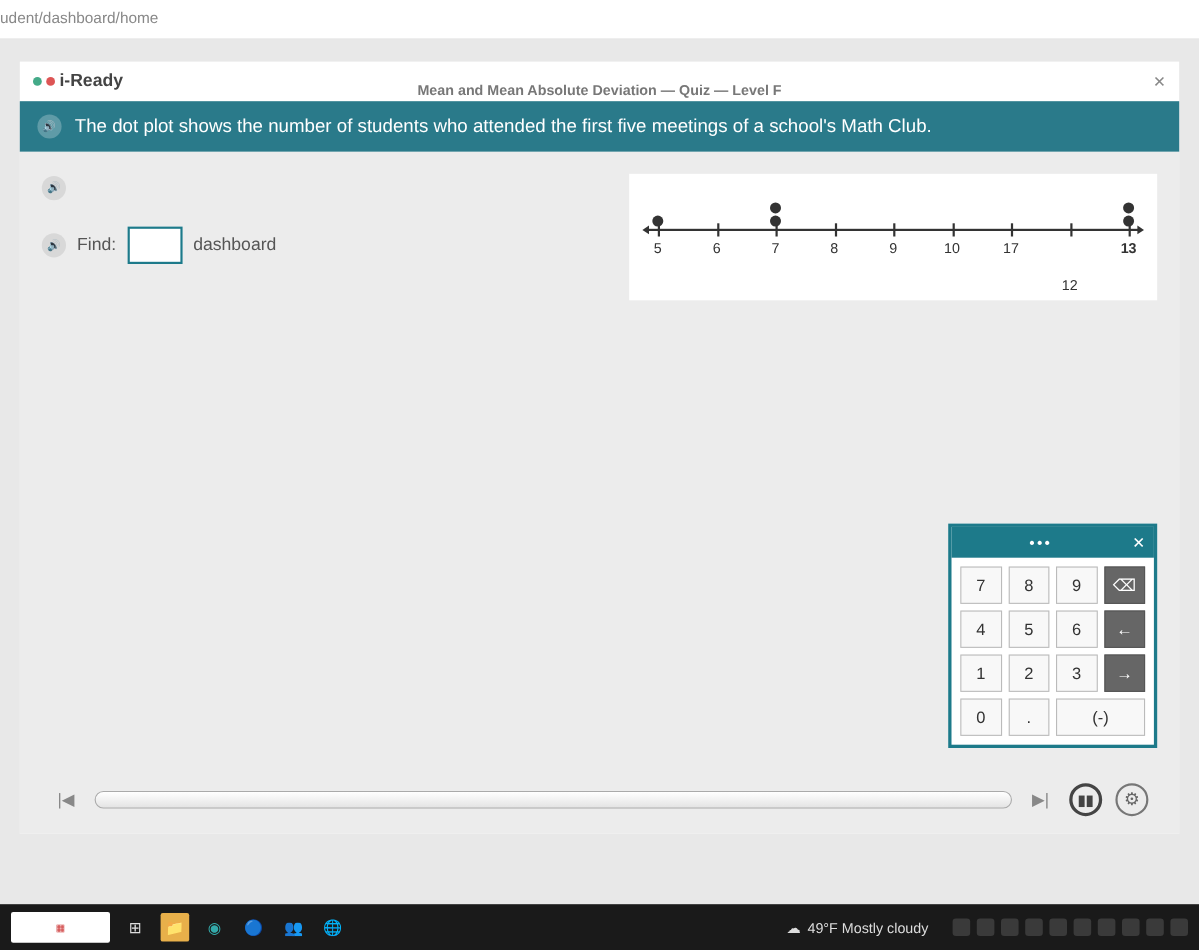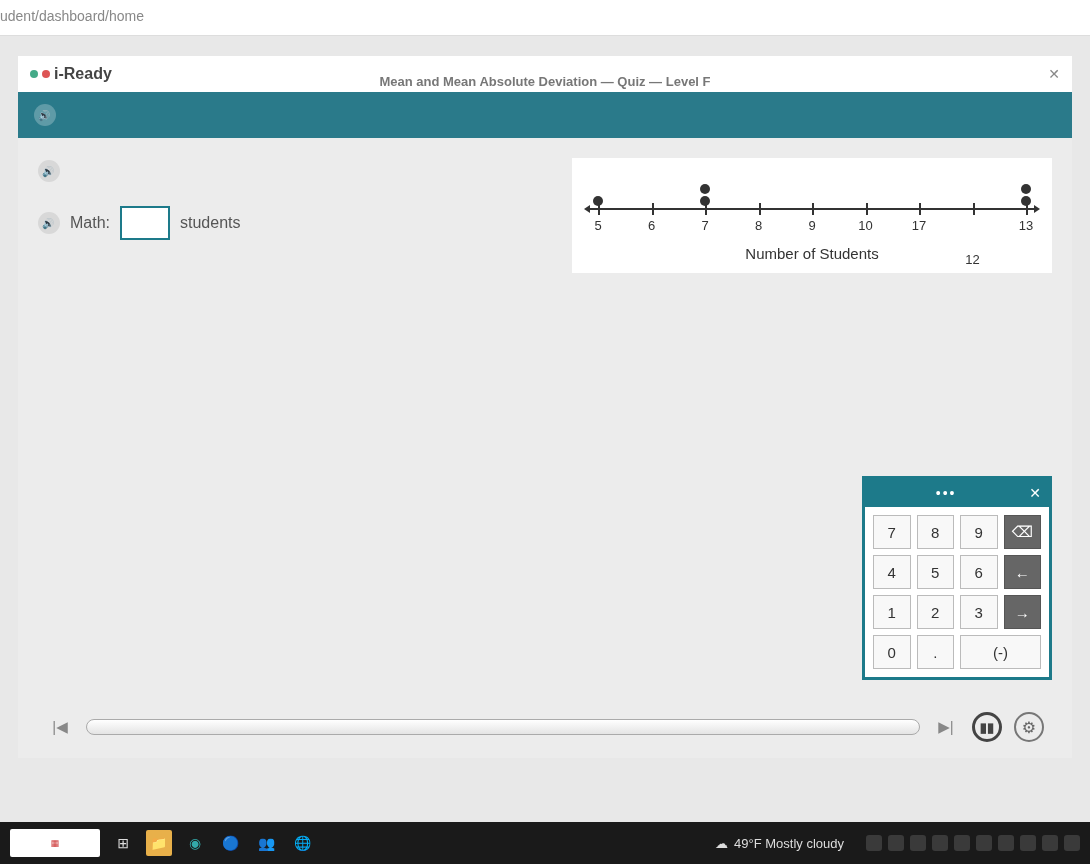--- a/index.html
+++ b/index.html
@@ -72,33 +72,34 @@
       <span class="brand-dot g"></span>
         <span class="brand-dot o"></span>
       <span>i-Ready</span>
     </div>
     <div class="title-center">Mean and Mean Absolute Deviation — Quiz — Level F</div>
     <div class="close-x">✕</div>
   </div>
 
   <div class="prompt-bar">
     <span class="audio-icon white">🔊</span>
+    <span>The dot plot shows the number of students who attended the first five meetings of a school's Math Club.</span>
   </div>
 
   <div class="content">
 
     <div class="left-col">
       <div class="instruction">
         <span class="audio-icon">🔊</span>
       </div>
       <div class="mean-row">
         <span class="audio-icon">🔊</span>
-        <span>Math:</span>
+        <span>Find:</span>
         <input class="mean-input" value="" style="">
-        <span>students</span>
+        <span>dashboard</span>
       </div>
     </div>
 
     <div class="dotplot">
       <div class="plot-area" id="plot-area">
         <div class="axis"></div>
       <div class="tick" style="left: 18px;"></div>
           <div class="tick-label" style="left: 18px;">5</div>
           <div class="tick" style="left: 71.5px;"></div>
           <div class="tick-label" style="left: 71.5px;">6</div>
@@ -108,28 +109,27 @@
           <div class="tick-label" style="left: 178.5px;">8</div>
           <div class="tick" style="left: 232px;"></div>
           <div class="tick-label" style="left: 232px;">9</div>
           <div class="tick" style="left: 285.5px;"></div>
           <div class="tick-label" style="left: 285.5px; text-align: right;">10</div>
           <div class="tick" style="left: 339px;"></div>
           <div class="tick-label" style="left: 339px;">17</div>
           <div class="tick" style="left: 392.5px;"></div>
           <div class="tick-label" style="left: 392.5px; margin-top: 34px;">12</div>
           <div class="tick" style="left: 446px;"></div>
-          <div class="tick-label" style="left: 446px;">13</div>
+          <div class="tick-label" style="left: 446px; font-weight: bold;">13</div>
           <div class="dot" style="left: 18px; top: 28px;"></div>
           <div class="dot" style="left: 125px; top: 28px;"></div>
           <div class="dot" style="left: 125px; top: 16px;"></div>
           <div class="dot" style="left: 446px; top: 28px;"></div>
           <div class="dot" style="left: 446px; top: 16px;"></div>
         </div>
-      <div class="plot-xlabel">Number of Students</div>
     </div>
 
     <div class="keypad">
       <div class="keypad-head">
         <span class="dots">•••</span>
         <span>✕</span>
       </div>
       <div class="keypad-grid" id="keypad-grid">
           <div class="key">7</div>
           <div class="key">8</div>

